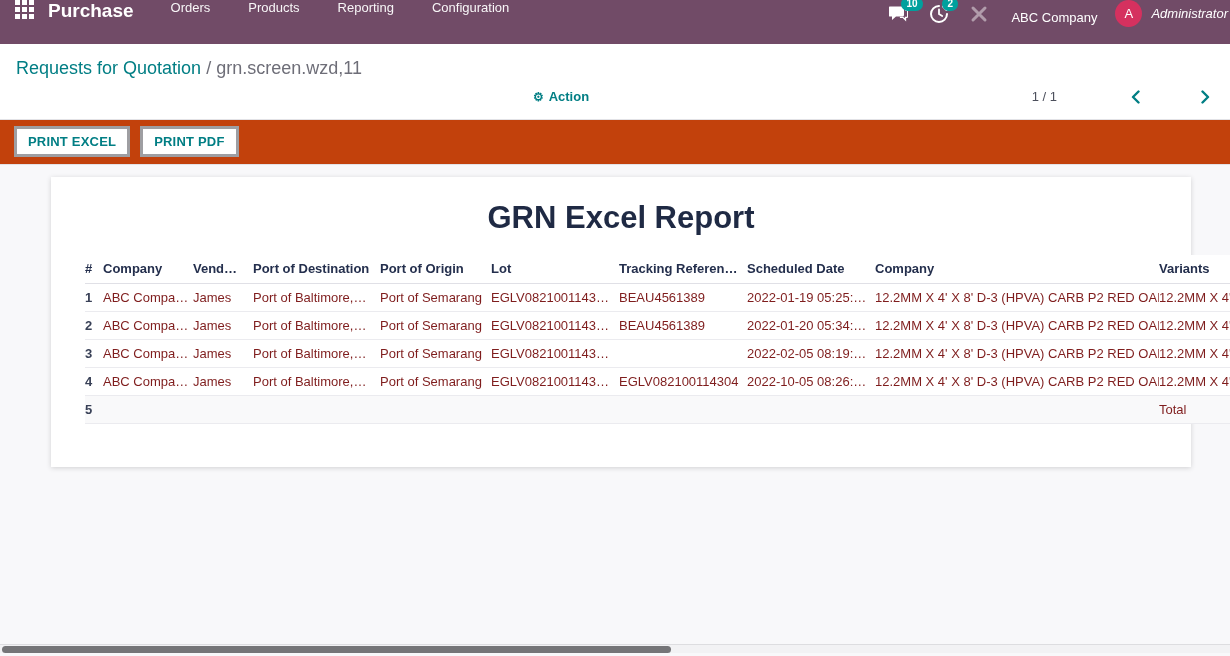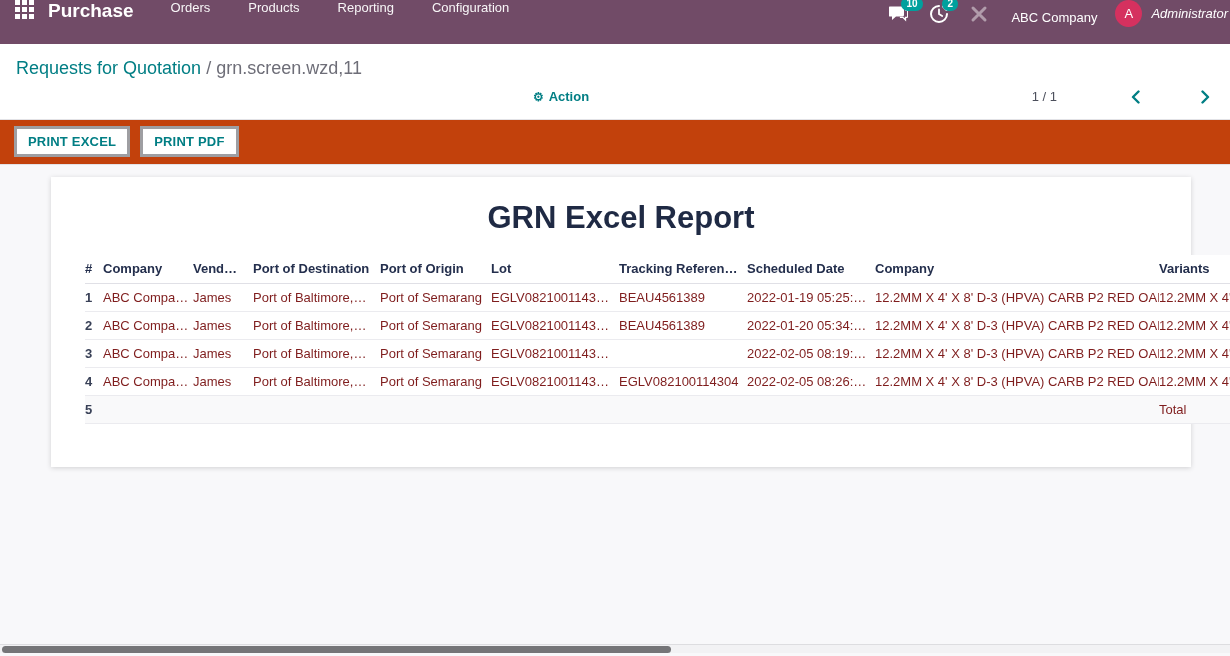--- a/index.html
+++ b/index.html
@@ -236,21 +236,21 @@
               <td class="c9">12.2MM X 4' X 8' D-3 (HPVA) CARB P2 RED OAK</td>
             </tr>
             <tr>
               <td class="c0">4</td>
               <td class="c1">ABC Compa…</td>
               <td class="c2">James</td>
               <td class="c3">Port of Baltimore,…</td>
               <td class="c4">Port of Semarang</td>
               <td class="c5">EGLV0821001143…</td>
               <td class="c6">EGLV082100114304</td>
-              <td class="c7">2022-02-05 08:26:…</td>
+              <td class="c7">2022-10-05 08:26:…</td>
               <td class="c8">12.2MM X 4' X 8' D-3 (HPVA) CARB P2 RED OAK</td>
               <td class="c9">12.2MM X 4' X 8' D-3 (HPVA) CARB P2 RED OAK</td>
             </tr>
             <tr class="total-row">
               <td class="c0">5</td>
               <td class="c1"></td>
               <td class="c2"></td>
               <td class="c3"></td>
               <td class="c4"></td>
               <td class="c5"></td>

